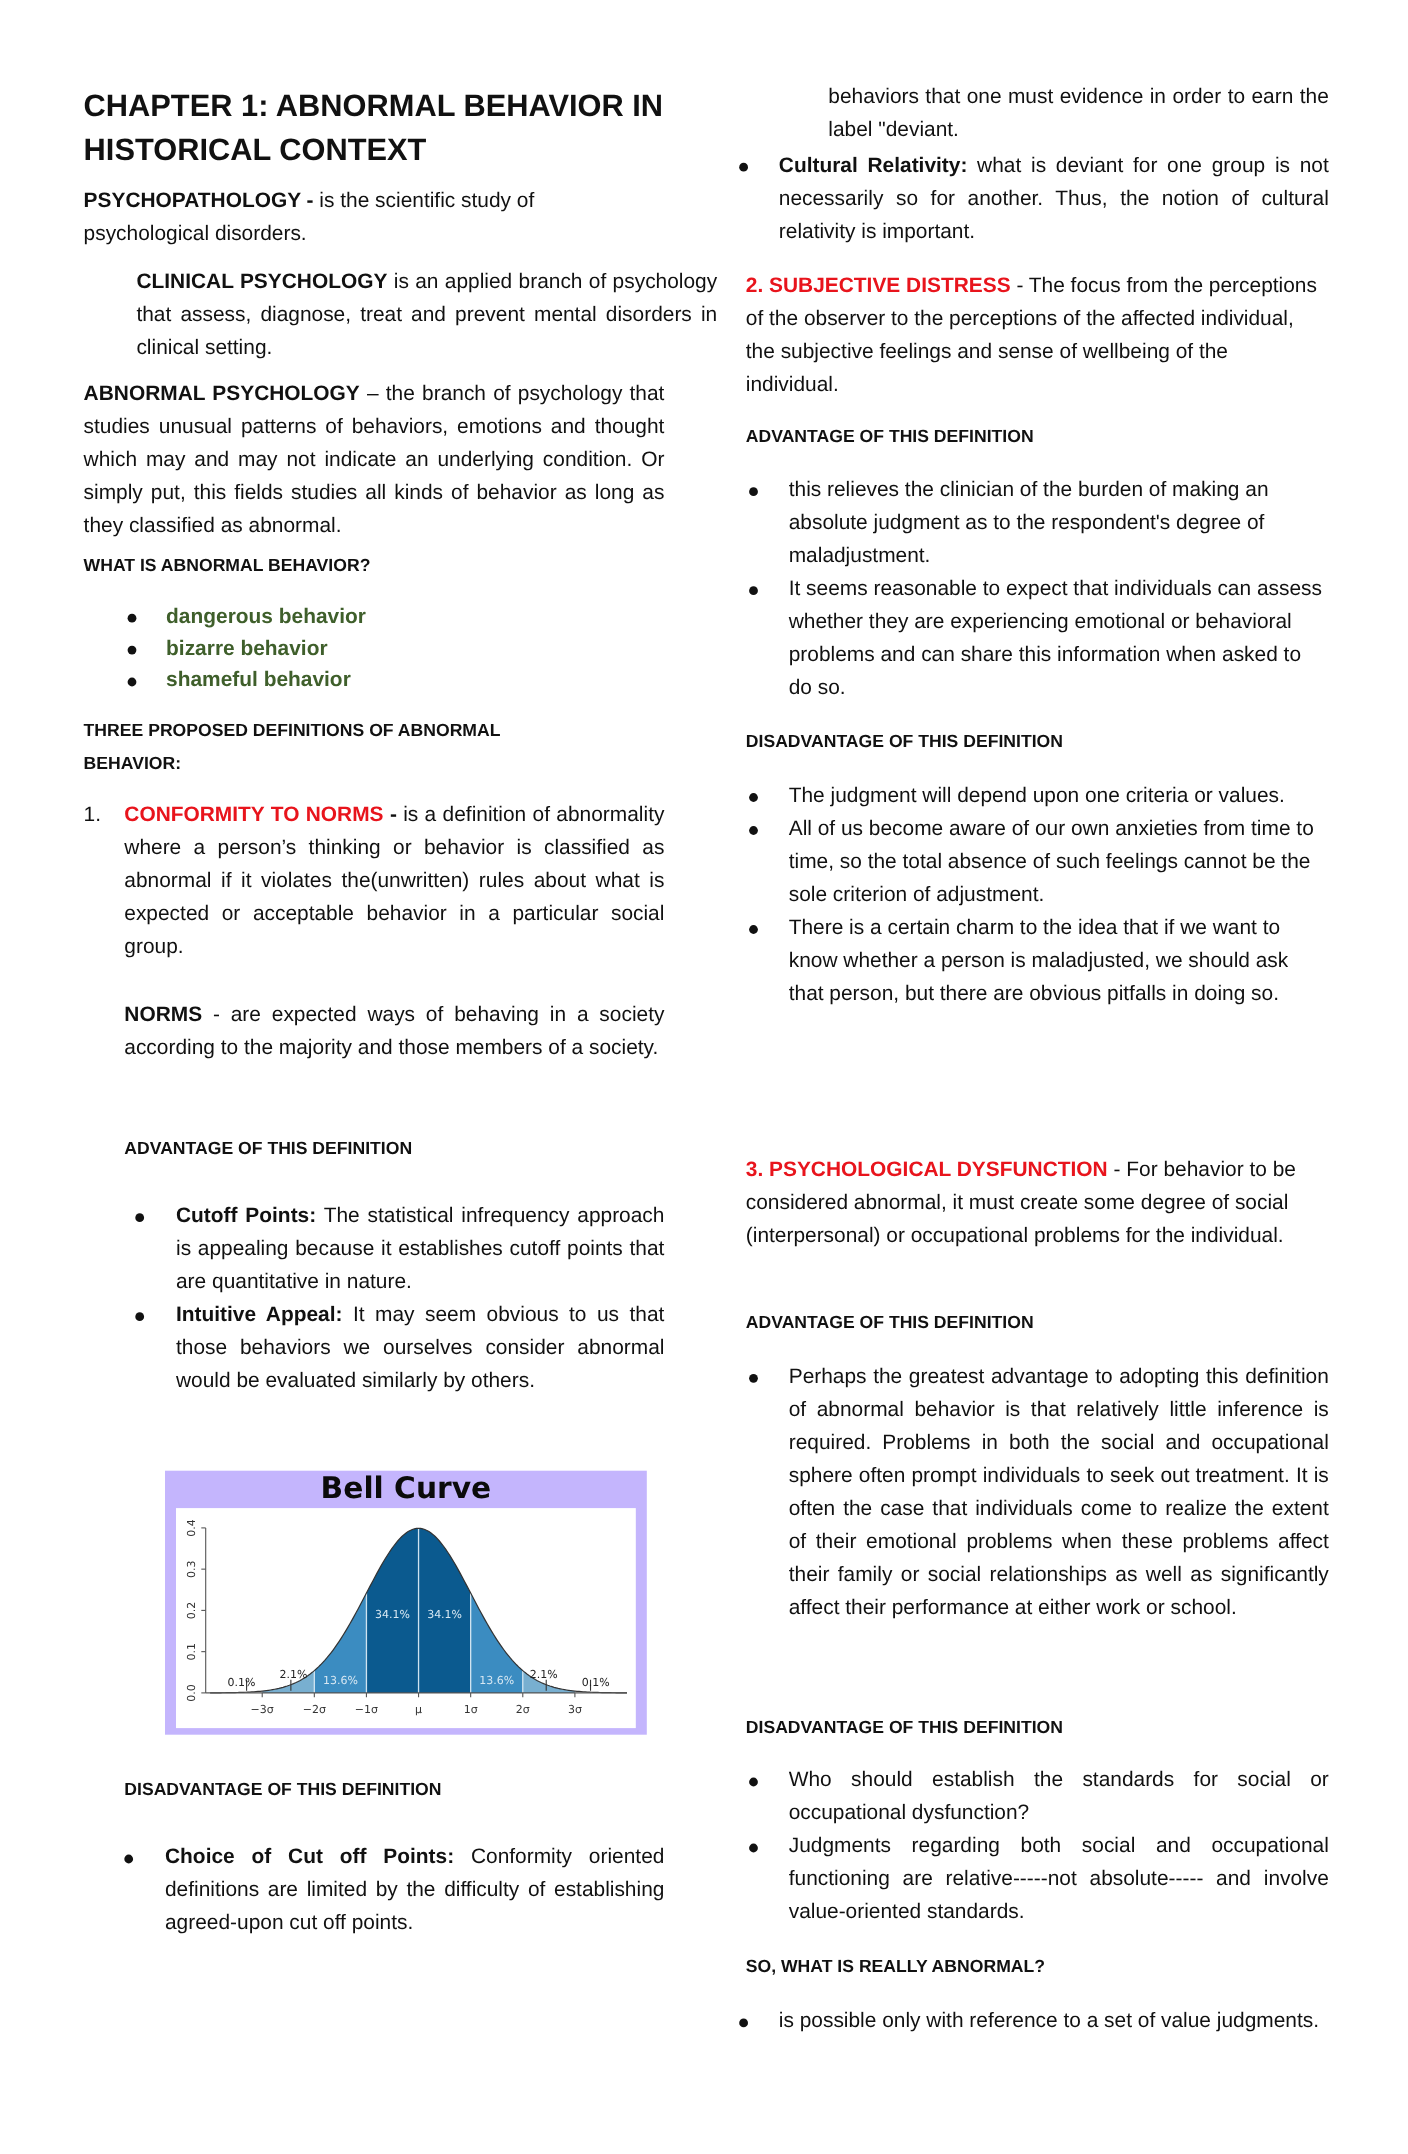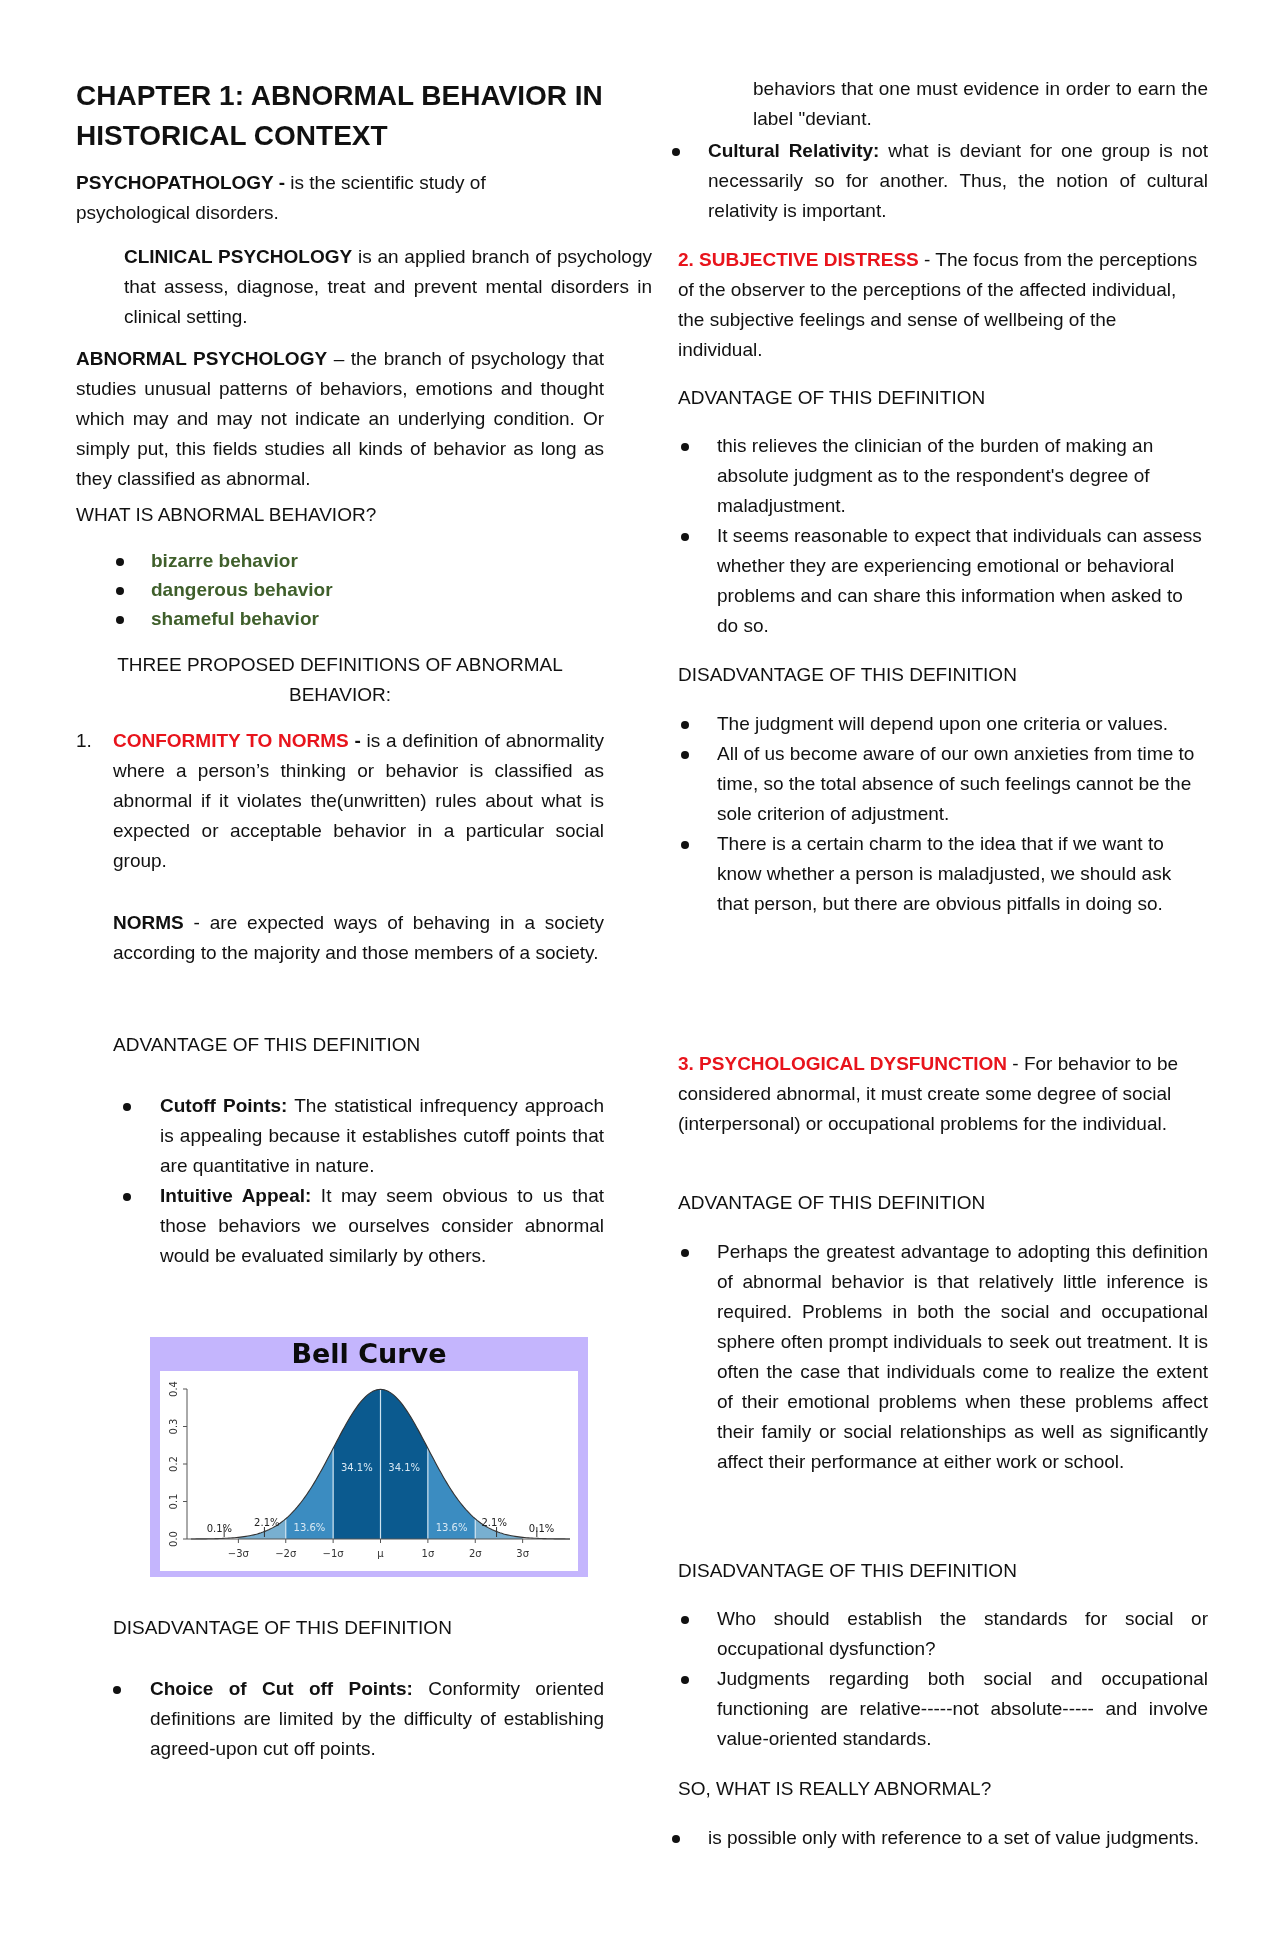--- a/index.html
+++ b/index.html
@@ -8,21 +8,21 @@
   .col { position: absolute; top: 0; }
   .left { left: 76px; width: 528px; }
   .right { left: 678px; width: 530px; }
   .abs { position: absolute; }
   .p { font-size: 19px; line-height: 30px; }
   .just { text-align: justify; }
   .b { font-weight: bold; }
   .red { color: #e8141c; font-weight: bold; }
   .green { color: #3f5f2b; font-weight: bold; }
   .h-title { font-size: 28px; font-weight: bold; line-height: 40px; }
-  .h { font-size: 19px; font-weight: normal; line-height: 30px; text-align: center; }
+  .h { font-size: 16px; font-weight: bold; line-height: 30px; }
   ul.bul { list-style: none; }
   ul.bul li { position: relative; font-size: 19px; line-height: 30px; text-align: justify; }
   ul.bul li .dot { position: absolute; width: 8px; height: 8px; border-radius: 50%; background: #111; top: 12px; }
   .chart-frame { position: absolute; left: 150px; top: 1337px; width: 438px; height: 240px; background: #c4b5fd; }
   .chart-inner { position: absolute; left: 10px; top: 34px; width: 418px; height: 200px; background: #ffffff; }
   .chart-title { position: absolute; left: 0; top: 0; width: 100%; text-align: center; font-size: 27px; font-weight: bold; line-height: 34px; color: #0b0b0b; font-family: "DejaVu Sans", sans-serif; }
   svg text { font-family: "DejaVu Sans", sans-serif; }
 </style>
 </head>
 <body>
@@ -35,22 +35,22 @@
 
   <p class="abs p" style="top:168px;left:0;width:528px;"><span class="b">PSYCHOPATHOLOGY -</span><span> is the scientific study of psychological disorders.</span></p>
 
   <p class="abs p just" style="top:242px;left:0;width:528px;margin-left:48px;"><span class="b">CLINICAL PSYCHOLOGY</span><span> is an applied branch of psychology that assess, diagnose, treat and prevent mental disorders in clinical setting.</span></p>
 
   <p class="abs p just" style="top:344px;left:0;width:528px;"><span class="b">ABNORMAL PSYCHOLOGY</span><span> – the branch of psychology that studies unusual patterns of behaviors, emotions and thought which may and may not indicate an underlying condition. Or simply put, this fields studies all kinds of behavior as long as they classified as abnormal.</span></p>
 
   <div class="abs h" style="top:500px;left:0;">WHAT IS ABNORMAL BEHAVIOR?</div>
 
   <ul class="abs bul" style="top:546px;left:0;width:528px;">
+    <li style="padding-left:75px;line-height:29px;"><span class="dot" style="left:40px;"></span><span class="green">dangerous behavior</span></li>
     <li style="padding-left:75px;line-height:29px;"><span class="dot" style="left:40px;"></span><span class="green">bizarre behavior</span></li>
-    <li style="padding-left:75px;line-height:29px;"><span class="dot" style="left:40px;"></span><span class="green">dangerous behavior</span></li>
     <li style="padding-left:75px;line-height:29px;"><span class="dot" style="left:40px;"></span><span class="green">shameful behavior</span></li>
   </ul>
 
   <div class="abs h" style="top:650px;left:0;width:528px;">
     <div>THREE PROPOSED DEFINITIONS OF ABNORMAL</div>
     <div>BEHAVIOR:</div>
   </div>
 
   <div class="abs p" style="top:726px;left:0;">1.</div>
   <p class="abs p just" style="top:726px;left:37px;width:491px;"><span class="red">CONFORMITY TO NORMS</span><span class="b"> - </span><span>is a definition of abnormality where a person’s thinking or behavior is classified as abnormal if it violates the(unwritten) rules about what is expected or acceptable behavior in a particular social group.</span></p>

